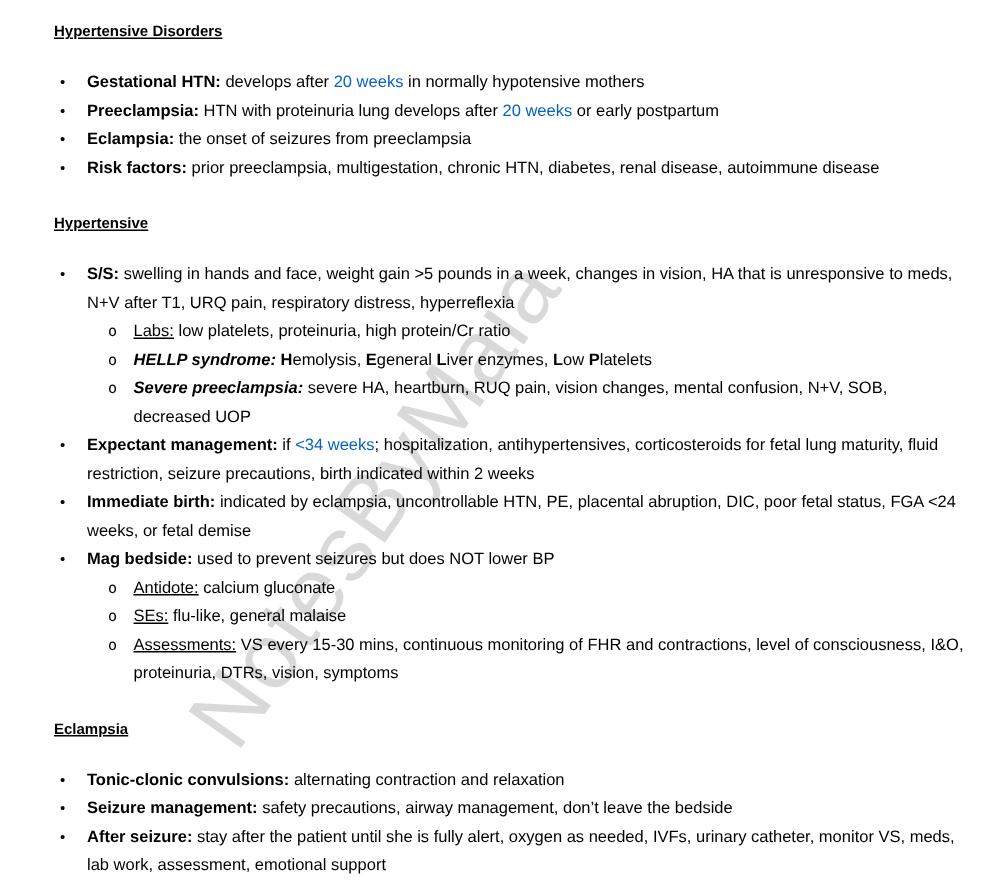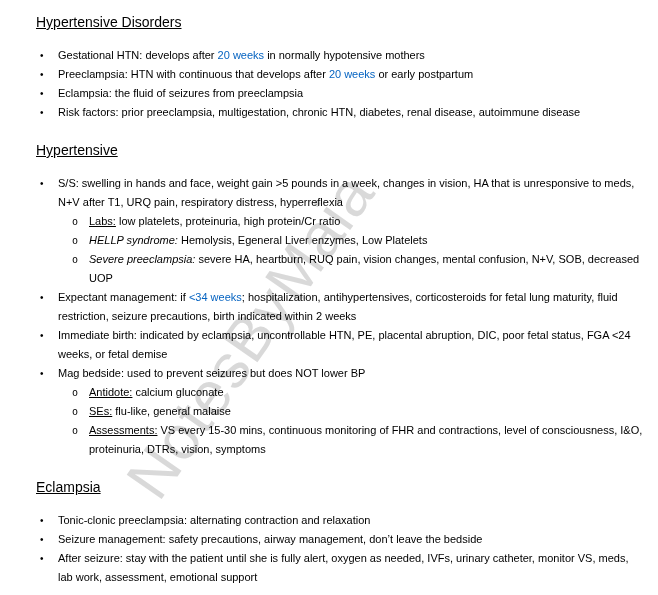--- a/index.html
+++ b/index.html
@@ -31,23 +31,23 @@
     opacity: 0.38;
     transform: rotate(-55deg);
     transform-origin: center center;
     white-space: nowrap;
     pointer-events: none;
     z-index: 1;
     letter-spacing: 1px;
   }
   #content { position: relative; z-index: 2; }
   .heading {
-    font-weight: normal;
+    font-weight: bold;
     text-decoration: underline;
-    font-size: 14px;
+    font-size: 10px;
     line-height: 20px;
     margin: 18px 0 14px 0;
   }
   #content > .heading:first-child { margin-top: 4px; }
   .item {
     display: flex;
     line-height: 19px;
   }
   .item.l1 { margin-left: 4px; }
   .item.l2 { margin-left: 36px; }
@@ -55,42 +55,42 @@
     flex: 0 0 18px;
     user-select: none;
   }
   .l1 .bullet { font-size: 10px; }
   .l2 .bullet {
     flex: 0 0 17px;
     font-family: "DejaVu Sans Mono", monospace;
     font-size: 10px;
   }
   .txt { flex: 1 1 auto; }
-  .seg-b { font-weight: normal; }
+  .seg-b { font-weight: bold; }
   .seg-i { font-style: italic; text-align: center; }
   .seg-u { text-decoration: underline; }
 </style>
 </head>
 <body>
 
 <div class="page">
   <div class="watermark">NotesByMaia</div>
   <div id="content">
       <div class="heading">Hypertensive Disorders</div>
       <div class="item l1">
         <span class="bullet">•</span>
         <span class="txt"><span class="seg-b">Gestational HTN:</span><span> develops after </span><span style="color: rgb(5, 99, 193);">20 weeks</span><span> in normally hypotensive mothers</span></span>
       </div>
       <div class="item l1">
         <span class="bullet">•</span>
-        <span class="txt"><span class="seg-b">Preeclampsia:</span><span> HTN with continuous that develops after </span><span style="color: rgb(5, 99, 193);">20 weeks</span><span> or early postpartum</span></span>
+        <span class="txt"><span class="seg-b">Preeclampsia:</span><span> HTN with proteinuria lung develops after </span><span style="color: rgb(5, 99, 193);">20 weeks</span><span> or early postpartum</span></span>
       </div>
       <div class="item l1">
         <span class="bullet">•</span>
-        <span class="txt"><span class="seg-b">Eclampsia:</span><span> the fluid of seizures from preeclampsia</span></span>
+        <span class="txt"><span class="seg-b">Eclampsia:</span><span> the onset of seizures from preeclampsia</span></span>
       </div>
       <div class="item l1">
         <span class="bullet">•</span>
         <span class="txt"><span class="seg-b">Risk factors:</span><span> prior preeclampsia, multigestation, chronic HTN, diabetes, renal disease, autoimmune disease</span></span>
       </div>
       <div class="heading">Hypertensive</div>
       <div class="item l1">
         <span class="bullet">•</span>
         <span class="txt"><span class="seg-b">S/S:</span><span> swelling in hands and face, weight gain &gt;5 pounds in a week, changes in vision, HA that is unresponsive to meds, N+V after T1, URQ pain, respiratory distress, hyperreflexia</span></span>
       </div>
@@ -126,24 +126,24 @@
         <span class="bullet">o</span>
         <span class="txt"><span class="seg-u">SEs:</span><span> flu-like, general malaise</span></span>
       </div>
       <div class="item l2">
         <span class="bullet">o</span>
         <span class="txt"><span class="seg-u">Assessments:</span><span> VS every 15-30 mins, continuous monitoring of FHR and contractions, level of consciousness, I&amp;O, proteinuria, DTRs, vision, symptoms</span></span>
       </div>
       <div class="heading">Eclampsia</div>
       <div class="item l1">
         <span class="bullet">•</span>
-        <span class="txt"><span class="seg-b">Tonic-clonic preeclampsia:</span><span> alternating contraction and relaxation</span></span>
+        <span class="txt"><span class="seg-b">Tonic-clonic convulsions:</span><span> alternating contraction and relaxation</span></span>
       </div>
       <div class="item l1">
         <span class="bullet">•</span>
         <span class="txt"><span class="seg-b">Seizure management:</span><span> safety precautions, airway management, don’t leave the bedside</span></span>
       </div>
       <div class="item l1">
         <span class="bullet">•</span>
-        <span class="txt"><span class="seg-b">After seizure:</span><span> stay with the patient until she is fully alert, oxygen as needed, IVFs, urinary catheter, monitor VS, meds, lab work, assessment, emotional support</span></span>
+        <span class="txt"><span class="seg-b">After seizure:</span><span> stay after the patient until she is fully alert, oxygen as needed, IVFs, urinary catheter, monitor VS, meds, lab work, assessment, emotional support</span></span>
       </div>
     </div>
 </div>
 
 </body></html>

